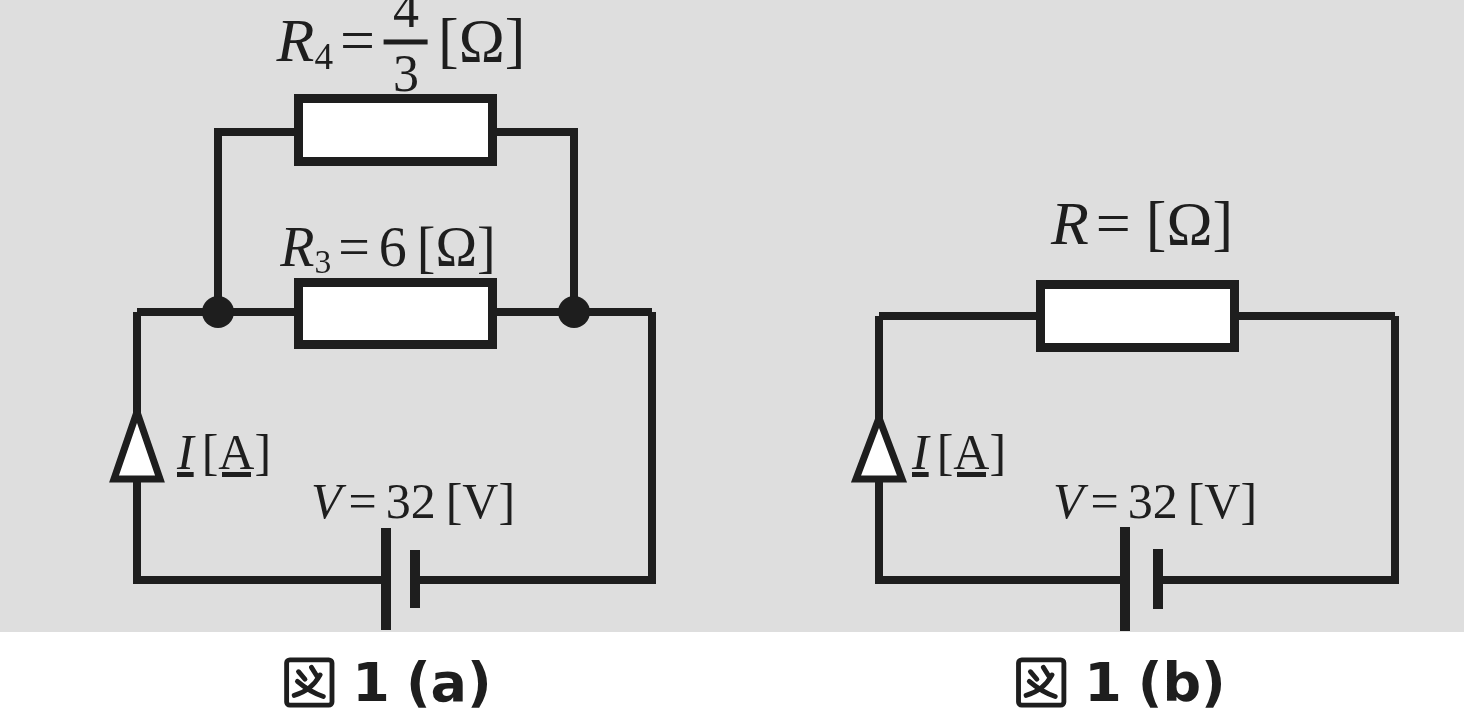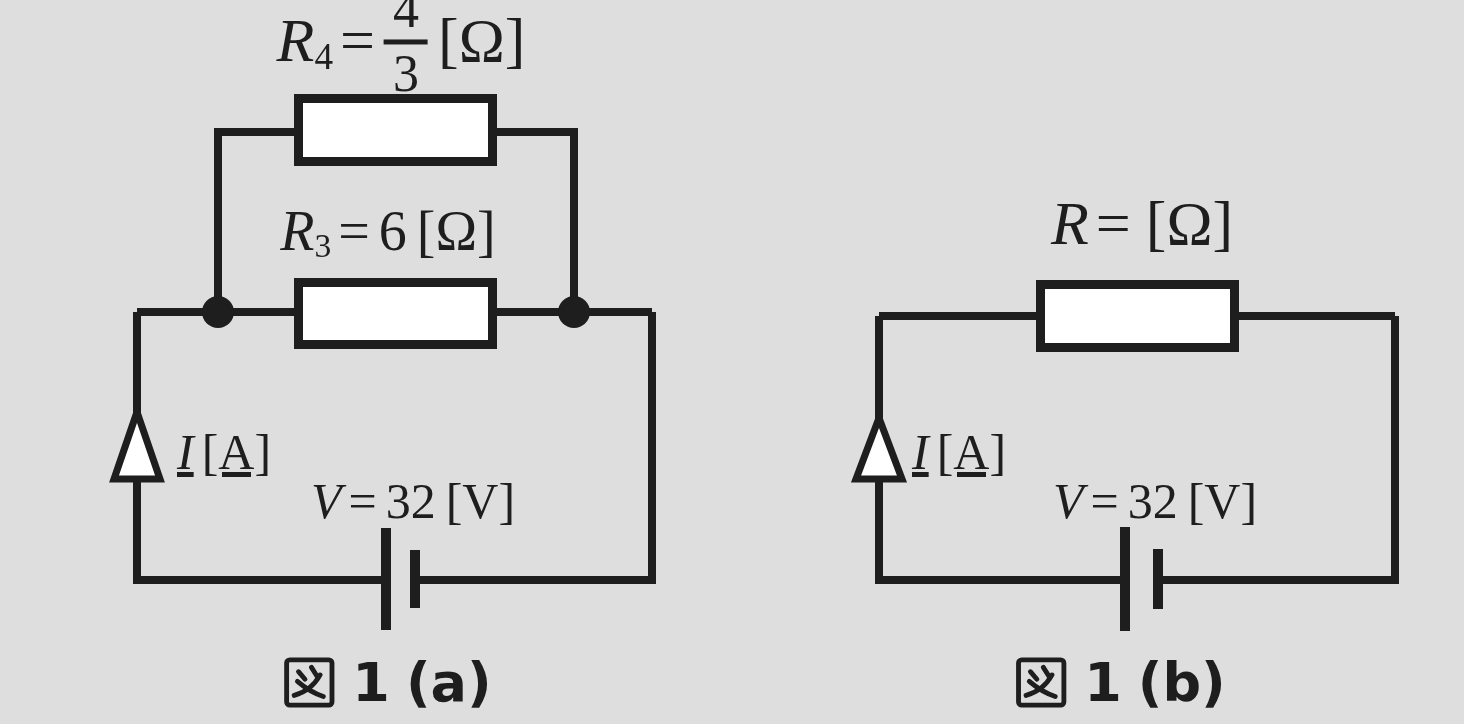--- a/index.html
+++ b/index.html
@@ -2,21 +2,21 @@
 <html><head>
 <meta charset="utf-8">
 <style>
   html,body{margin:0;padding:0;}
   body{
     width:1471px;height:724px;position:relative;overflow:hidden;
     background:#ffffff;
     font-family:"Liberation Serif", serif;
   }
   .stage{
-    position:absolute;left:0;top:0;width:1464px;height:724px;
+    position:absolute;left:0;top:0;width:1464px;height:632px;
     background:#dedede;
   }
   svg.circuits{position:absolute;left:0;top:0;}
 
   
   .mlabel{
     position:absolute;
     color:#1e1e1e;
     white-space:nowrap;
     font-family:"Liberation Serif", serif;
@@ -82,21 +82,21 @@
   </svg>
 
   <div class="mlabel size-xl" style="left:401px;top:47px;">
     <span class="sym">R</span><span class="sub">4</span><span class="eq">=</span><span class="frac">
         <span class="num">4</span>
         <span class="bar"></span>
         <span class="den">3</span>
       </span><span class="unit">[Ω]</span>
   </div>
 
-  <div class="mlabel size-lg" style="left:388px;top:232px;">
+  <div class="mlabel size-lg" style="left:388px;top:248px;">
     <span class="sym">R</span><span class="sub">3</span><span class="eq">=</span><span class="val">6</span><span class="unit">[Ω]</span>
   </div>
 
   <div class="mlabel size-md left-anchored" style="left:177px;top:452px;">
     <span class="sym">I</span><span class="unit">[A]</span>
   </div>
 
   <div class="mlabel size-md" style="left:413px;top:501px;">
     <span class="sym">V</span><span class="eq">=</span><span class="val">32</span><span class="unit">[V]</span>
   </div>

